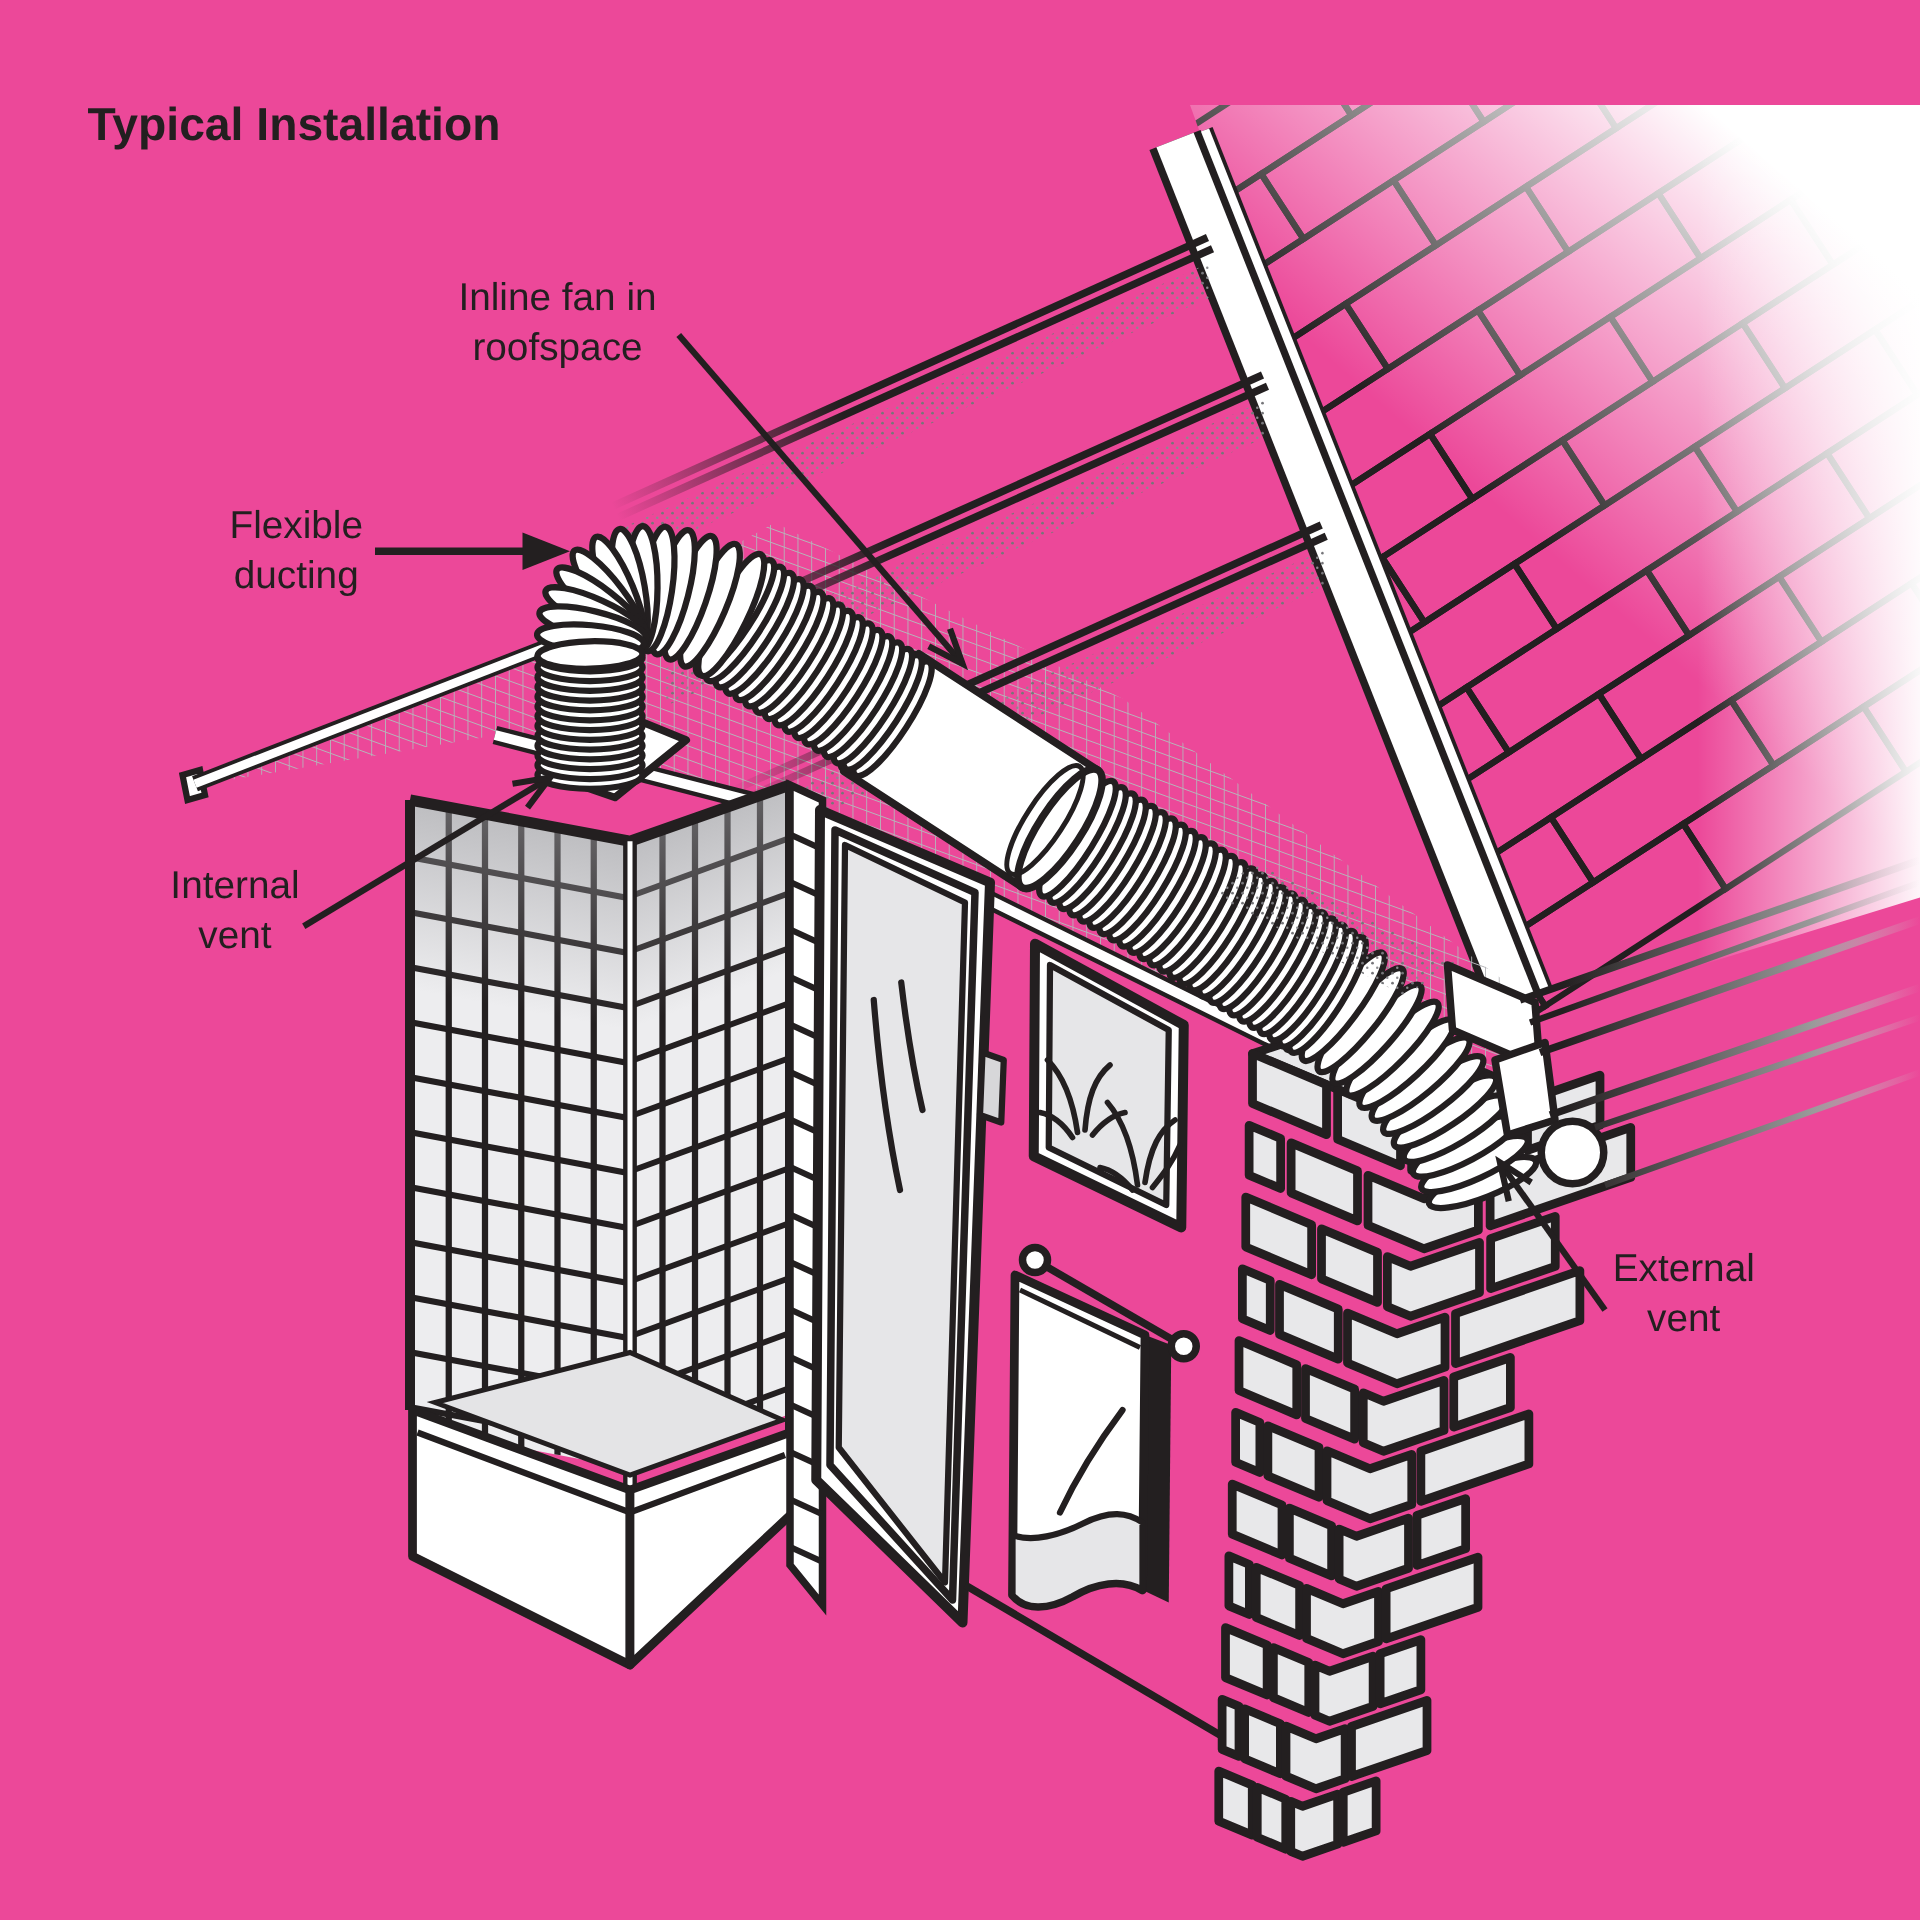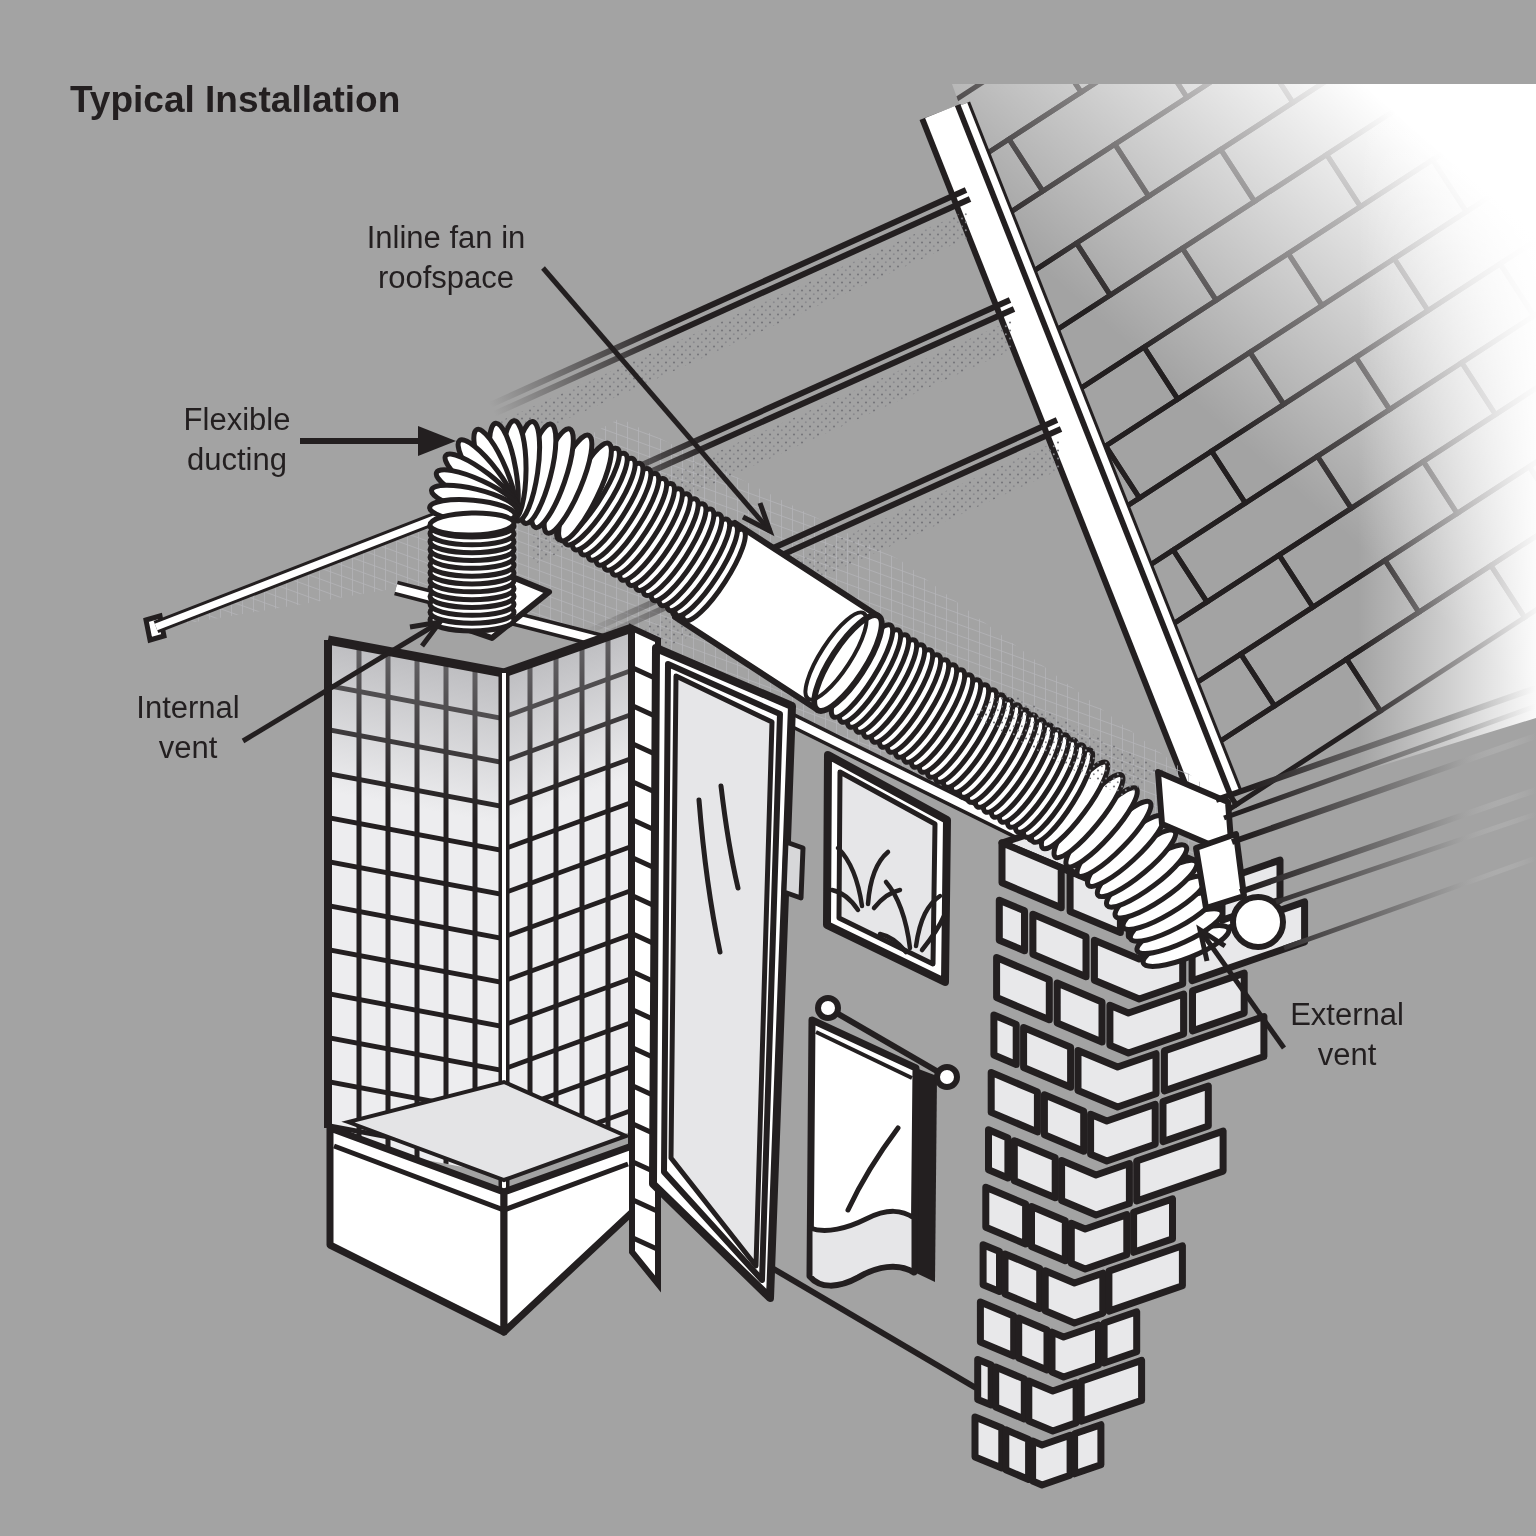--- a/index.html
+++ b/index.html
@@ -1,16 +1,16 @@
 <!DOCTYPE html>
 <html><head>
 <meta charset="utf-8">
 <style>
   html,body{margin:0;padding:0;background:#ffffff;}
-  .page{width:1536px;height:1536px;position:relative;background:#a3a3a3;overflow:hidden;}
+  .page{width:1536px;height:1536px;position:relative;background:#ec4899;overflow:hidden;}
   svg{display:block;}
   text{font-family:"Liberation Sans","DejaVu Sans",sans-serif;fill:#231f20;}
   .lbl{font-size:31px;}
   .ttl{font-size:37px;font-weight:bold;}
 </style>
 </head>
 <body>
 
 <div class="page">
 <svg id="scene" width="1536" height="1536" viewBox="0 0 1536 1536">

